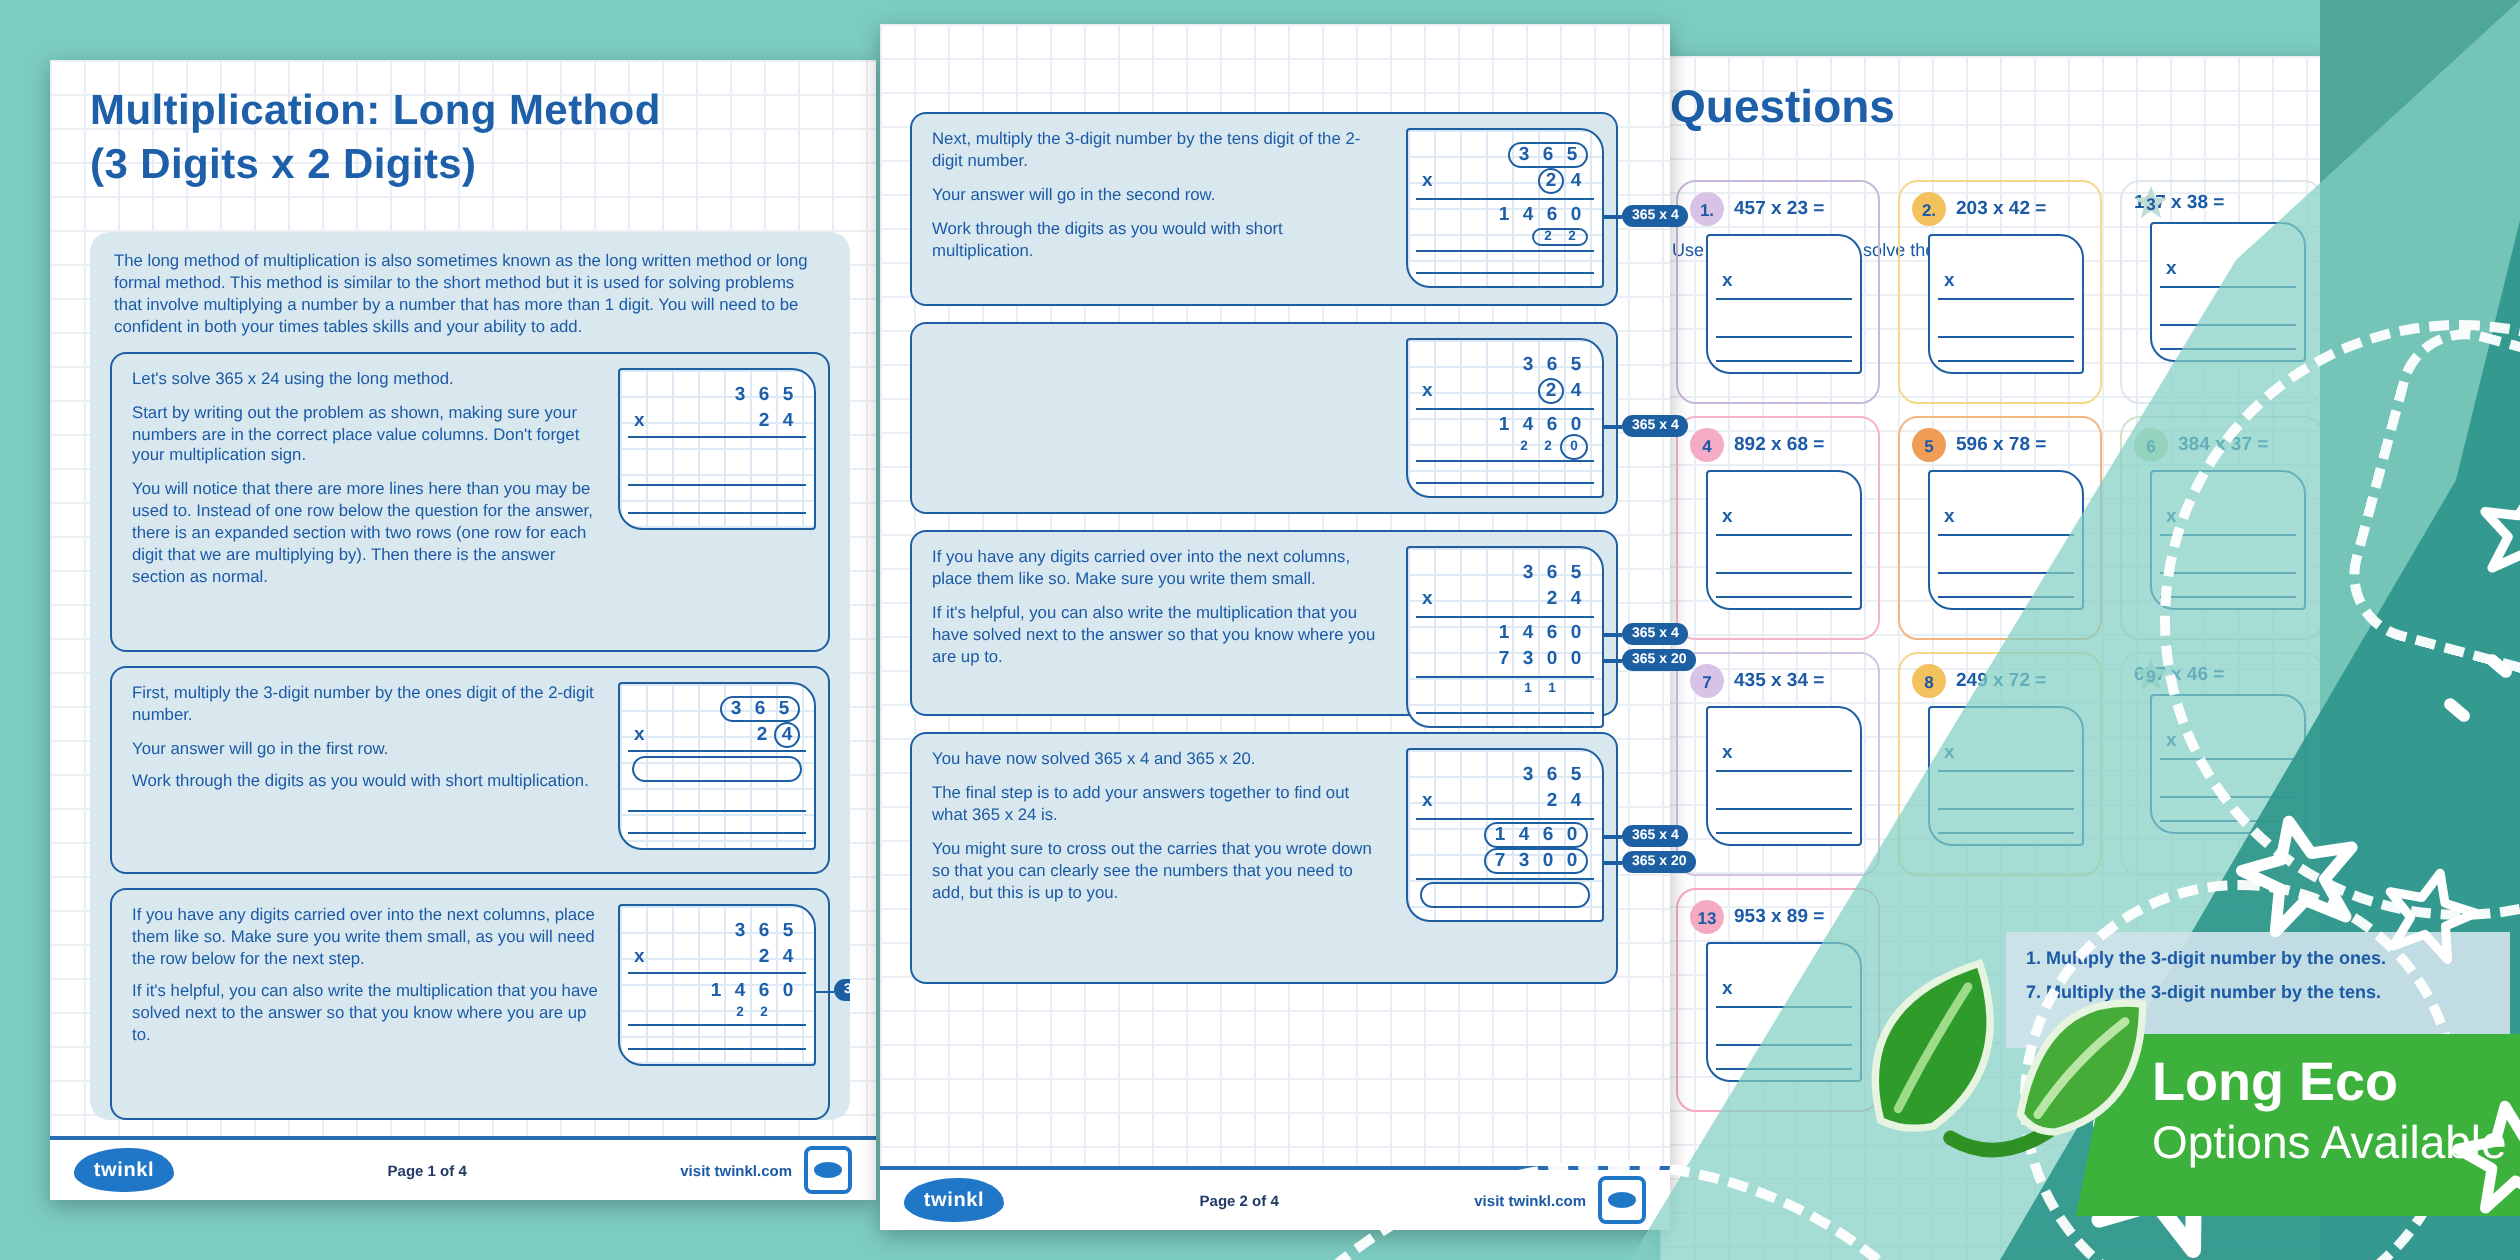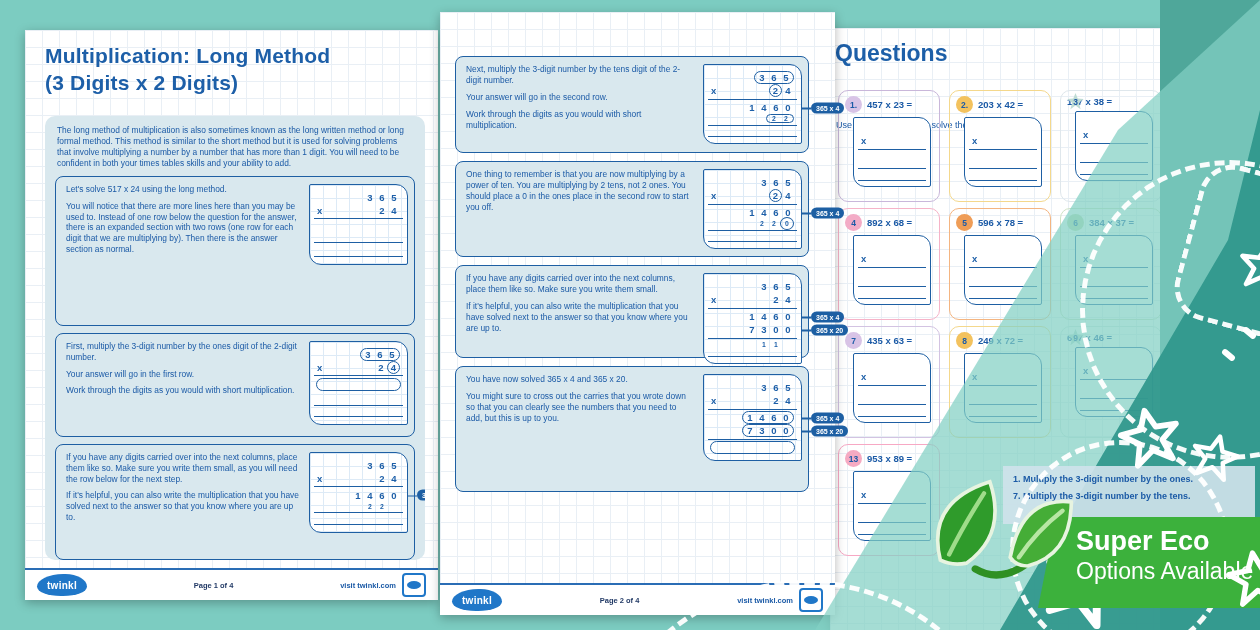--- a/index.html
+++ b/index.html
@@ -107,21 +107,22 @@
 
   <div class="page" id="page1">
     <div class="p1-title">
       <div>Multiplication: Long Method</div>
       <div>(3 Digits x 2 Digits)</div>
     </div>
     <div class="panel">
       <div class="intro-t">The long method of multiplication is also sometimes known as the long written method or long formal method. This method is similar to the short method but it is used for solving problems that involve multiplying a number by a number that has more than 1 digit. You will need to be confident in both your times tables skills and your ability to add.</div>
       <div class="secs" id="p1secs">
           <div class="sec" style="min-height: 150px;">
-            <p>Let's solve 517 x 24 using the long method.</p>
+            <p>Let's solve 365 x 24 using the long method.</p>
+            <p>Start by writing out the problem as shown, making sure your numbers are in the correct place value columns. Don't forget your multiplication sign.</p>
             <p>You will notice that there are more lines here than you may be used to. Instead of one row below the question for the answer, there is an expanded section with two rows (one row for each digit that we are multiplying by). Then there is the answer section as normal.</p>
             <div class="calc">
               <div class="crow">
                 <span class="cell"></span>
                 <span class="cell">3</span>
                 <span class="cell">6</span>
                 <span class="cell">5</span>
               </div>
               <div class="crow">
                 <span class="cell xmark">x</span>
@@ -245,21 +246,20 @@
                 <span class="cell">2</span>
                 <span class="cell">2</span>
               </span>
             </div>
             <div class="cline"></div>
             <div style="height: 7px;"></div>
             <div class="cline"></div>
           </div>
         </div>
         <div class="sec" style="min-height: 96px;">
-          <p>One thing to remember is that you are now multiplying by a power of ten. You are multiplying by 2 tens, not 2 ones. You should place a 0 in the ones place in the second row to start you off.</p>
           <div class="calc">
             <div class="crow">
               <span class="cell"></span>
               <span class="cell">3</span>
               <span class="cell">6</span>
               <span class="cell">5</span>
             </div>
             <div class="crow">
               <span class="cell xmark">x</span>
               <span class="cell"></span>
@@ -322,20 +322,21 @@
               <span class="cell">1</span>
               <span class="cell">1</span>
               <span class="cell"></span>
             </div>
             <div style="height: 5px;"></div>
             <div class="cline"></div>
           </div>
         </div>
         <div class="sec" style="min-height: 126px;">
           <p>You have now solved 365 x 4 and 365 x 20.</p>
+          <p>The final step is to add your answers together to find out what 365 x 24 is.</p>
           <p>You might sure to cross out the carries that you wrote down so that you can clearly see the numbers that you need to add, but this is up to you.</p>
           <div class="calc">
             <div class="crow">
               <span class="cell"></span>
               <span class="cell">3</span>
               <span class="cell">6</span>
               <span class="cell">5</span>
             </div>
             <div class="crow">
               <span class="cell xmark">x</span>
@@ -497,21 +498,21 @@
             <div class="cline"></div>
             <div style="height: 15px;"></div>
             <div class="cline"></div>
             <div style="height: 8px;"></div>
             <div class="cline"></div>
           </div>
         </div>
         <div class="qcard" style="border-color: rgb(211, 195, 226);">
           <div class="qhead">
             <div class="qnum flower" style="background: rgb(216, 195, 230);">7</div>
-            <div class="qlabel">435 x 63 =</div>
+            <div class="qlabel">435 x 34 =</div>
           </div>
           <div class="qcalc">
             <div style="height: 12px;"></div>
             <div class="crow">
               <span class="cell xmark">x</span>
               <span class="cell"></span>
               <span class="cell"></span>
               <span class="cell"></span>
             </div>
             <div class="cline"></div>
@@ -610,21 +611,21 @@
       <path d="M50 8 L62 36 L94 38 L68 58 L78 90 L50 71 L22 90 L32 58 L6 38 L38 36 Z" fill="none" stroke="#fff" stroke-width="9" stroke-linejoin="round"></path>
     </svg>
   <svg class="star" style="left:1226px;top:548px;transform:rotate(-8deg);z-index:10" width="60" height="60" viewBox="0 0 100 100">
       <path d="M50 8 L62 36 L94 38 L68 58 L78 90 L50 71 L22 90 L32 58 L6 38 L38 36 Z" fill="none" stroke="#fff" stroke-width="9" stroke-linejoin="round"></path>
     </svg>
   <svg class="star" style="left:1238px;top:240px;transform:rotate(10deg)" width="52" height="52" viewBox="0 0 100 100">
       <path d="M50 8 L62 36 L94 38 L68 58 L78 90 L50 71 L22 90 L32 58 L6 38 L38 36 Z" fill="none" stroke="#fff" stroke-width="9" stroke-linejoin="round"></path>
     </svg>
 
   <div id="banner">
-    <div class="l1">Super Eco</div>
+    <div class="l1">Long Eco</div>
     <div class="l2">Options Available</div>
   </div>
   <svg id="leaf" viewBox="0 0 110 90">
     <path d="M38 68 Q55 78 74 64" fill="none" stroke="#2f9023" stroke-width="5" stroke-linecap="round"></path>
     <path d="M14 62 Q4 22 48 8 Q60 44 32 64 Q22 66 14 62 Z" fill="#2f9b2b" stroke="#e7f4e0" stroke-width="2.5"></path>
     <path d="M20 58 Q30 38 44 16" fill="none" stroke="#9fdc8a" stroke-width="3" stroke-linecap="round"></path>
     <path d="M62 60 Q70 18 104 22 Q104 58 74 66 Q66 66 62 60 Z" fill="#45ad37" stroke="#e7f4e0" stroke-width="2.5"></path>
     <path d="M68 60 Q80 42 98 28" fill="none" stroke="#b8e6a4" stroke-width="3" stroke-linecap="round"></path>
   </svg>
 </div>

